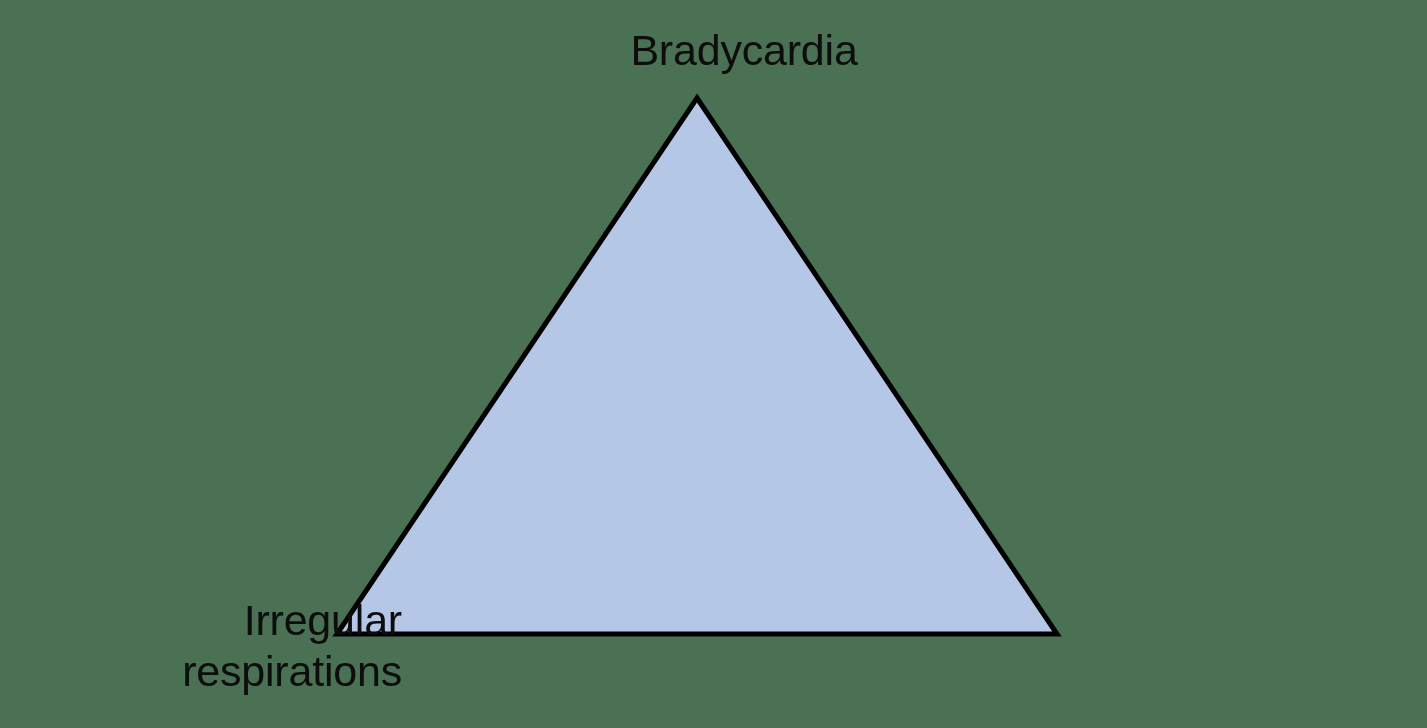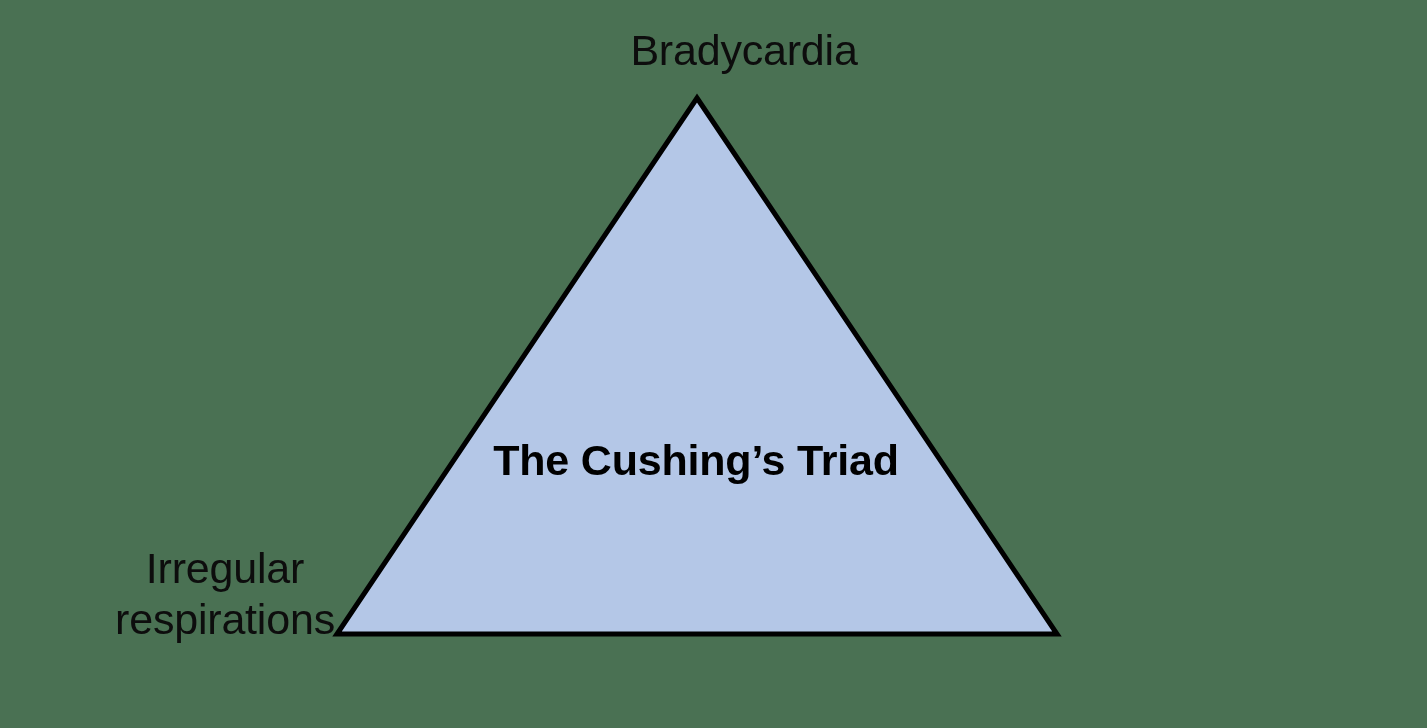--- a/index.html
+++ b/index.html
@@ -39,23 +39,23 @@
     margin-left: 48px;
   }
   #label-bradycardia {
     left: 0;
     top: 26px;
     width: 1392px;
     text-align: center;
   }
   #label-irregular {
     left: 0;
-    top: 543px;
+    top: 595px;
     width: 354px;
-    text-align: center;
+    text-align: right;
     white-space: normal;
     line-height: 1.18;
   }
   #label-hypertension {
     left: 1080px;
     top: 606px;
     text-align: left;
   }
   #label-center {
     position: absolute;
@@ -78,15 +78,14 @@
 
   <svg id="triangle-svg" viewBox="0 0 1427 728" aria-hidden="true">
     <polygon points="697,98 1057,634 337,634" fill="#b4c7e7" stroke="#000000" stroke-width="5" stroke-linejoin="miter"></polygon>
   </svg>
 
   <div class="label" id="label-bradycardia">Bradycardia</div>
 
   <div class="label" id="label-irregular">Irregular respirations</div>
 
 
-  <div id="label-center">The Cushing’s Triad</div>
 
 </div>
 
 </body></html>

